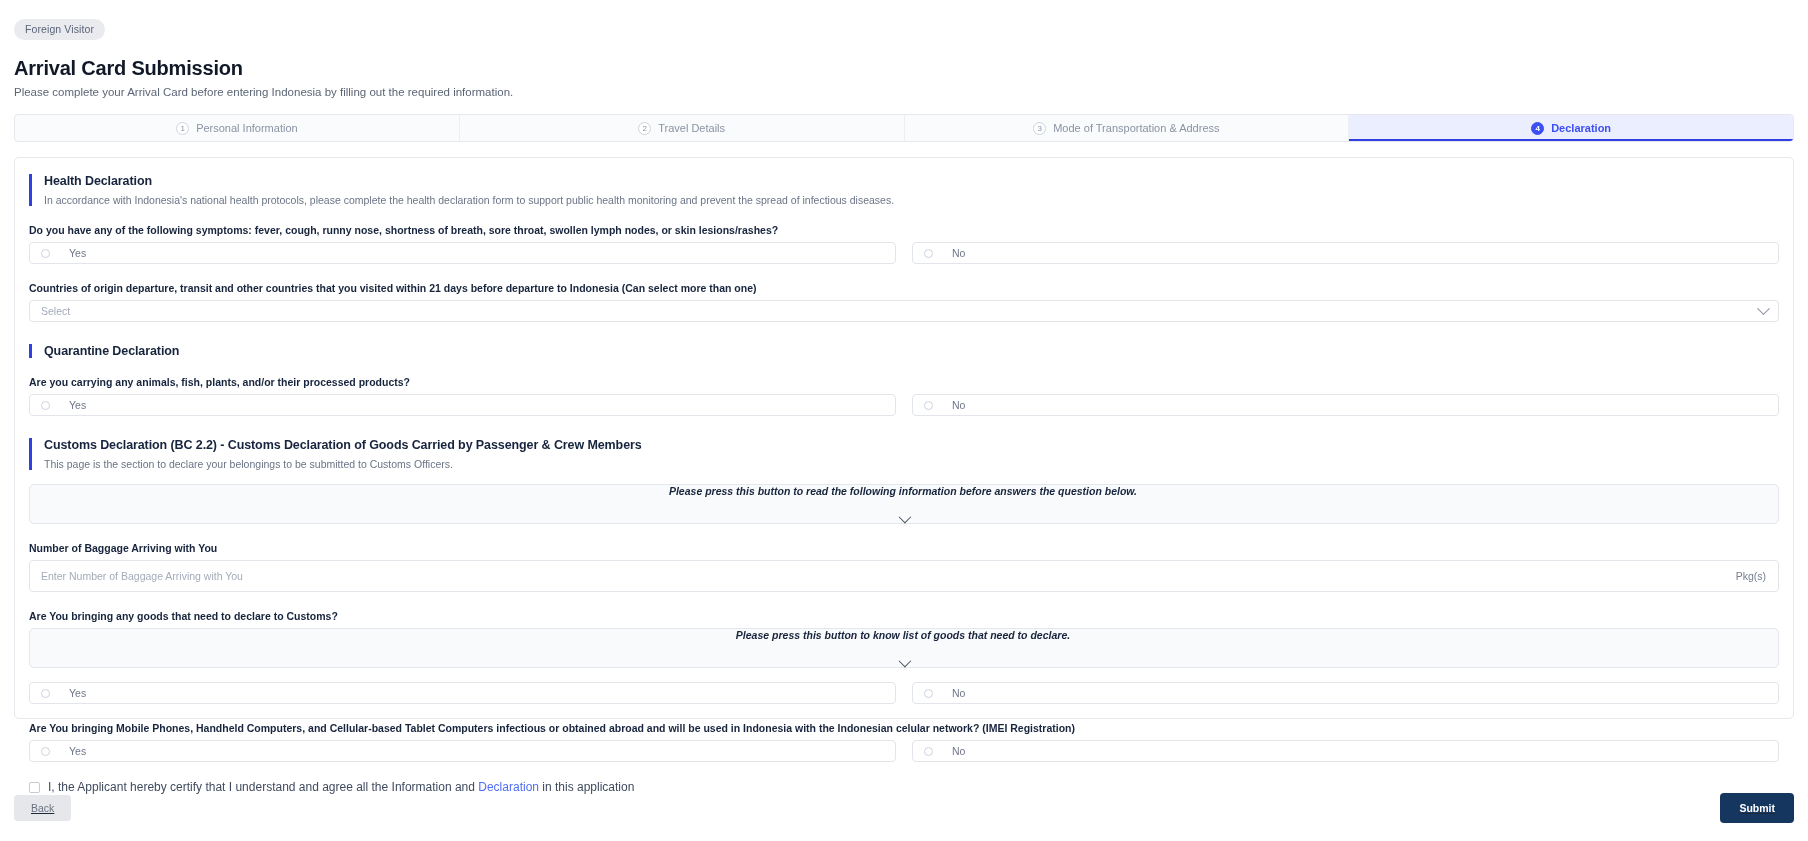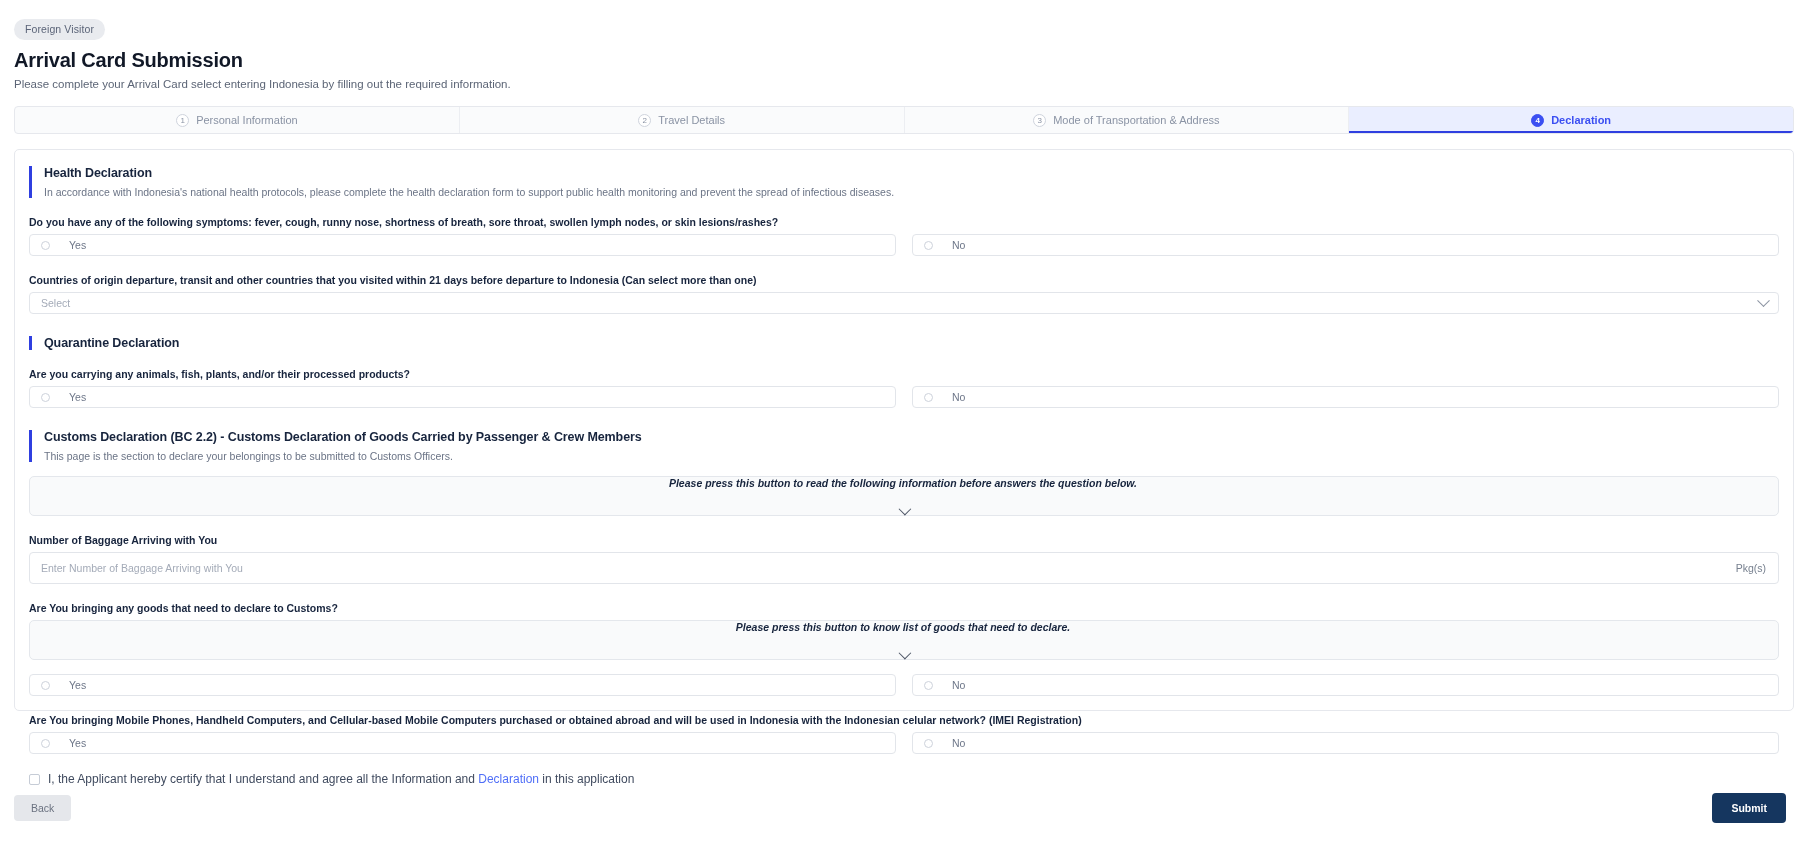--- a/index.html
+++ b/index.html
@@ -18,21 +18,21 @@
   .badge {
     display: inline-block;
     background: #e9ebef;
     color: #5b6478;
     font-size: 10.5px;
     padding: 4px 11px 5px;
     border-radius: 11px;
     letter-spacing: .1px;
   }
   .page-title {
-    margin-top: 9px;
+    margin-top: 17px;
     font-size: 20px;
     font-weight: bold;
     color: #111827;
     letter-spacing: -.2px;
   }
   .page-subtitle {
     margin-top: 6px;
     font-size: 11.5px;
     color: #5c6576;
   }
@@ -206,25 +206,26 @@
     border-radius: 2px;
     background: #fff;
     flex: none;
   }
   .agree-text { font-size: 12px; color: #404b5f; }
   .agree-text .link { color: #4f6ef7; }
 
   
   .footer {
     position: absolute;
-    left: 14px; right: 22px;
+    left: 14px; right: 14px;
     bottom: 18px;
     display: flex;
     justify-content: space-between;
     align-items: center;
+    text-decoration: underline;
   }
   .btn-back {
     background: #e5e7eb;
     color: #6b7280;
     font-size: 10.5px;
     border: none;
     border-radius: 4px;
     padding: 7px 17px;
     cursor: pointer;
     font-family: inherit;
@@ -243,21 +244,21 @@
 </style>
 </head>
 <body>
 
 <div class="page">
 
   <div class="badge-row">
     <span class="badge">Foreign Visitor</span>
   </div>
   <div class="page-title">Arrival Card Submission</div>
-  <div class="page-subtitle">Please complete your Arrival Card select entering Indonesia by filling out the required information.</div>
+  <div class="page-subtitle">Please complete your Arrival Card before entering Indonesia by filling out the required information.</div>
 
   <div class="stepper">
     <div class="step">
       <span class="num">1</span>
       <span>Personal Information</span>
     </div>
     <div class="step">
       <span class="num">2</span>
       <span>Travel Details</span>
     </div>
@@ -338,21 +339,21 @@
       <div class="radio-box">
         <span class="radio-dot"></span>
         <span class="radio-label">Yes</span>
       </div>
       <div class="radio-box">
         <span class="radio-dot"></span>
         <span class="radio-label">No</span>
       </div>
     </div>
 
-    <div class="q-label">Are You bringing Mobile Phones, Handheld Computers, and Cellular-based Mobile Computers purchased or obtained abroad and will be used in Indonesia with the Indonesian celular network? (IMEI Registration)</div>
+    <div class="q-label">Are You bringing Mobile Phones, Handheld Computers, and Cellular-based Tablet Computers infectious or obtained abroad and will be used in Indonesia with the Indonesian celular network? (IMEI Registration)</div>
     <div class="radio-row">
       <div class="radio-box">
         <span class="radio-dot"></span>
         <span class="radio-label">Yes</span>
       </div>
       <div class="radio-box">
         <span class="radio-dot"></span>
         <span class="radio-label">No</span>
       </div>
     </div>

